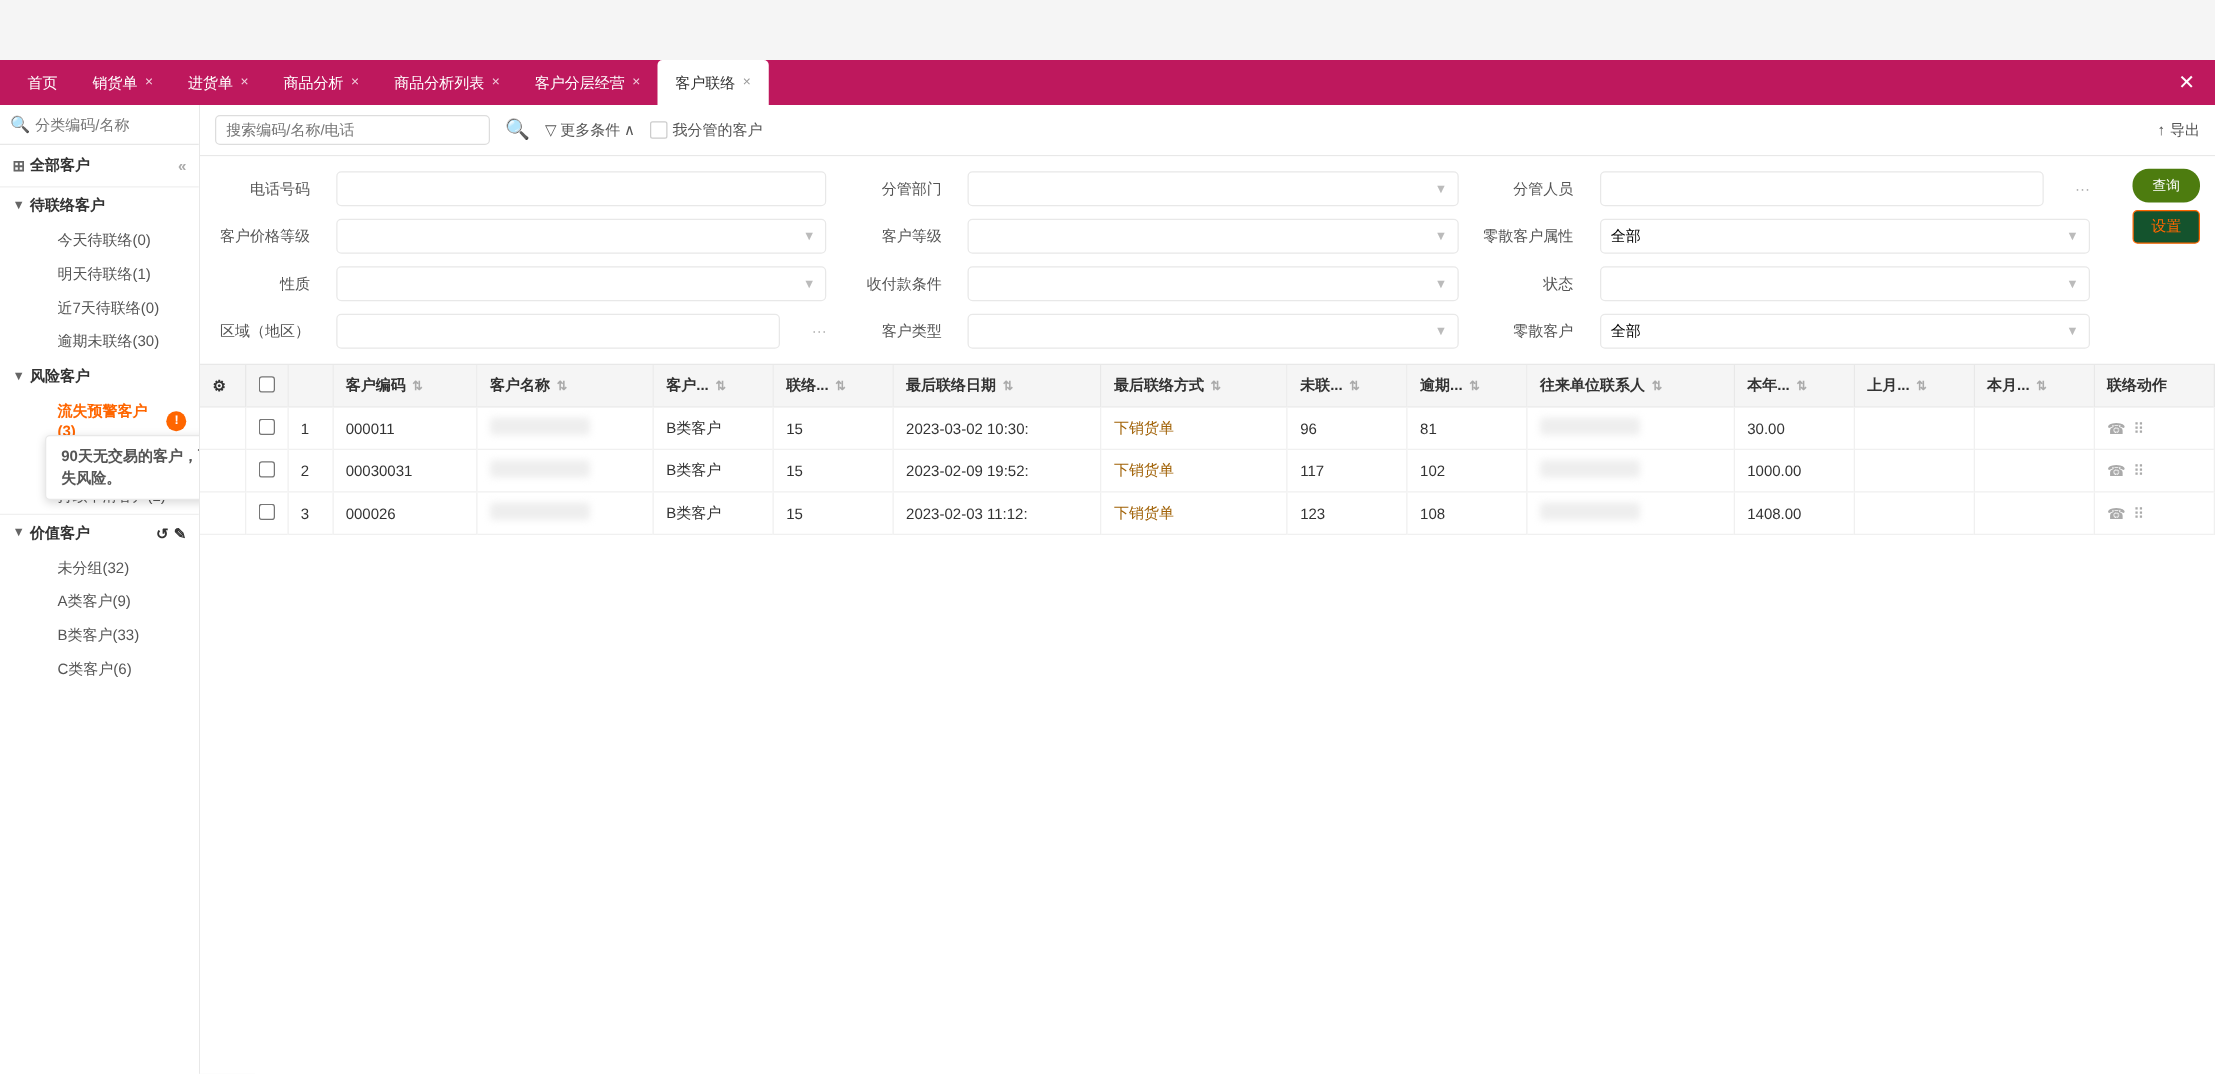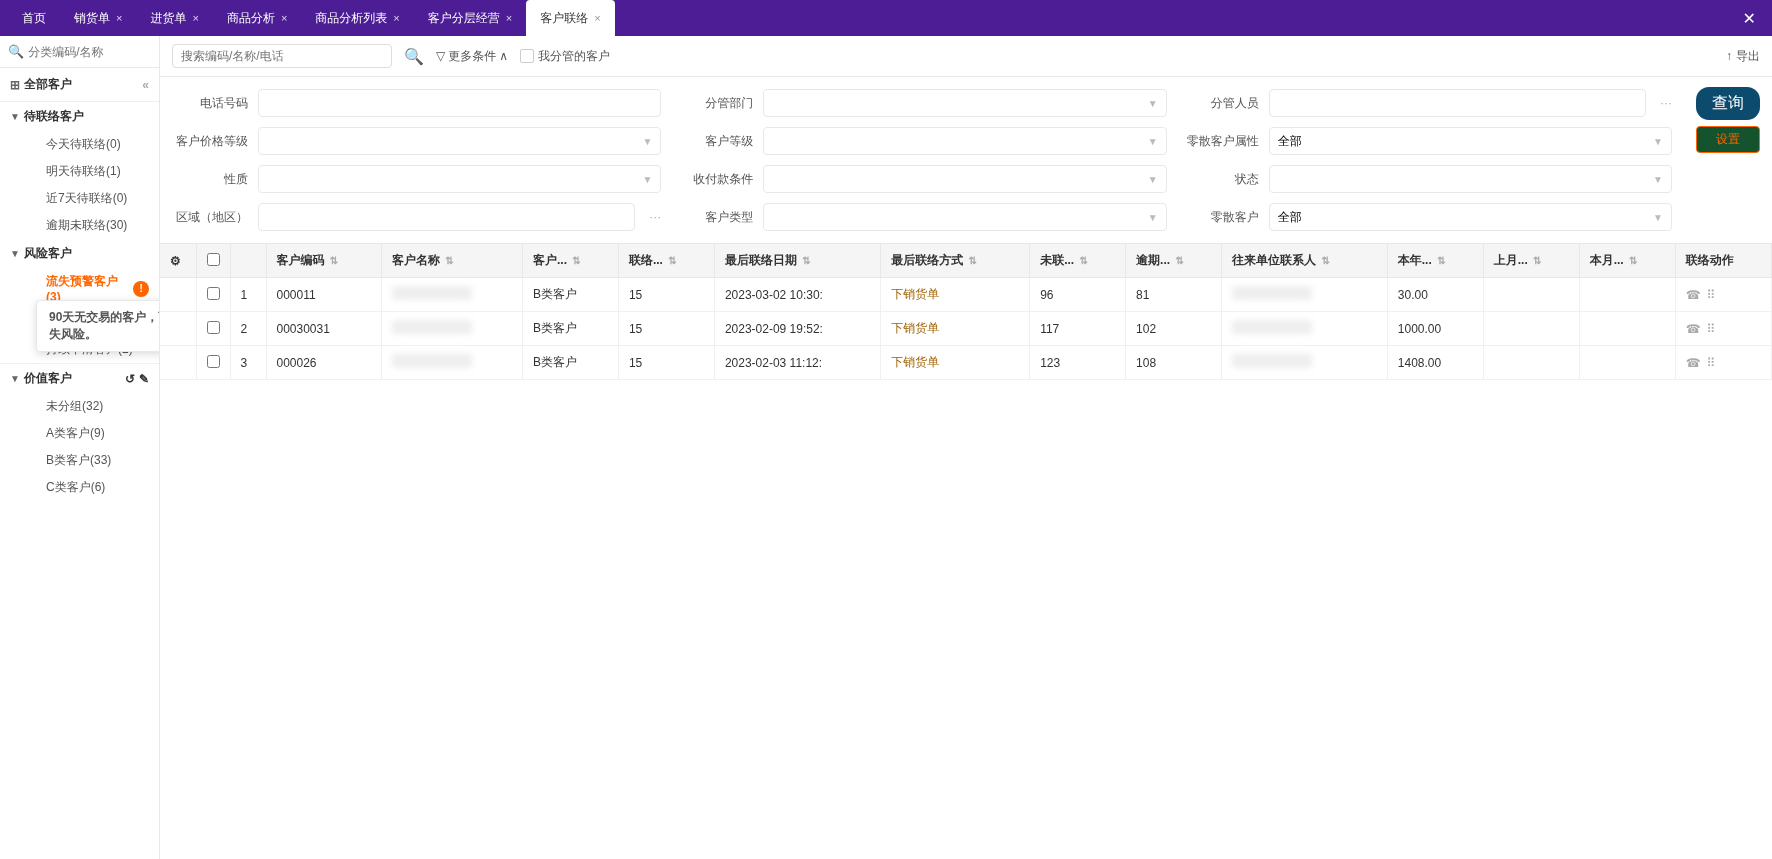--- a/index.html
+++ b/index.html
@@ -2,23 +2,24 @@
 <html><head>
   <meta charset="utf-8">
   <style>
     * { box-sizing: border-box; margin: 0; padding: 0; font-family: 'Microsoft YaHei', Arial, sans-serif; font-size: 12px; }
     body { background: #f5f5f5; overflow: hidden; width: 1772px; height: 859px; }
 
     
     .tab-bar {
       display: flex;
       align-items: center;
-      background: #4c1d95;
+      background: #be185d;
       height: 36px;
       padding: 0 8px;
+      margin-top: 48px;
     }
     .tab-item {
       display: flex;
       align-items: center;
       padding: 0 14px;
       height: 36px;
       color: #fff;
       cursor: pointer;
       font-size: 13px;
       position: relative;
@@ -169,27 +170,27 @@
     .export-btn {
       margin-left: auto;
       display: flex;
       align-items: center;
       gap: 4px;
       color: #555;
       cursor: pointer;
     }
     .filter-dots { color: #aaa; cursor: pointer; margin-left: 4px; }
     .query-btn {
-      background: #0c4a6e;
+      background: #4d7c0f;
       color: #fff;
       border: none;
       border-radius: 13px;
       padding: 6px 16px;
       cursor: pointer;
-      font-size: 16px;
+      font-size: 11px;
     }
     .settings-btn {
       background: #14532d;
       color: #ff6600;
       border: 1px solid #ff6600;
       border-radius: 4px;
       padding: 4px 12px;
       cursor: pointer;
       font-size: 12px;
     }
@@ -285,21 +286,21 @@
     .adv-grid {
       display: grid;
       grid-template-columns: 1fr 1fr 1fr;
       gap: 10px 20px;
       padding: 12px 16px 12px 16px;
       padding-right: 100px;
     }
     .field-row {
       display: flex;
       align-items: center;
-      gap: 10px;
+      gap: 21px;
     }
     .field-label {
       min-width: 72px;
       text-align: right;
       color: #555;
       white-space: nowrap;
       flex-shrink: 0;
     }
     .field-control {
       flex: 1;

